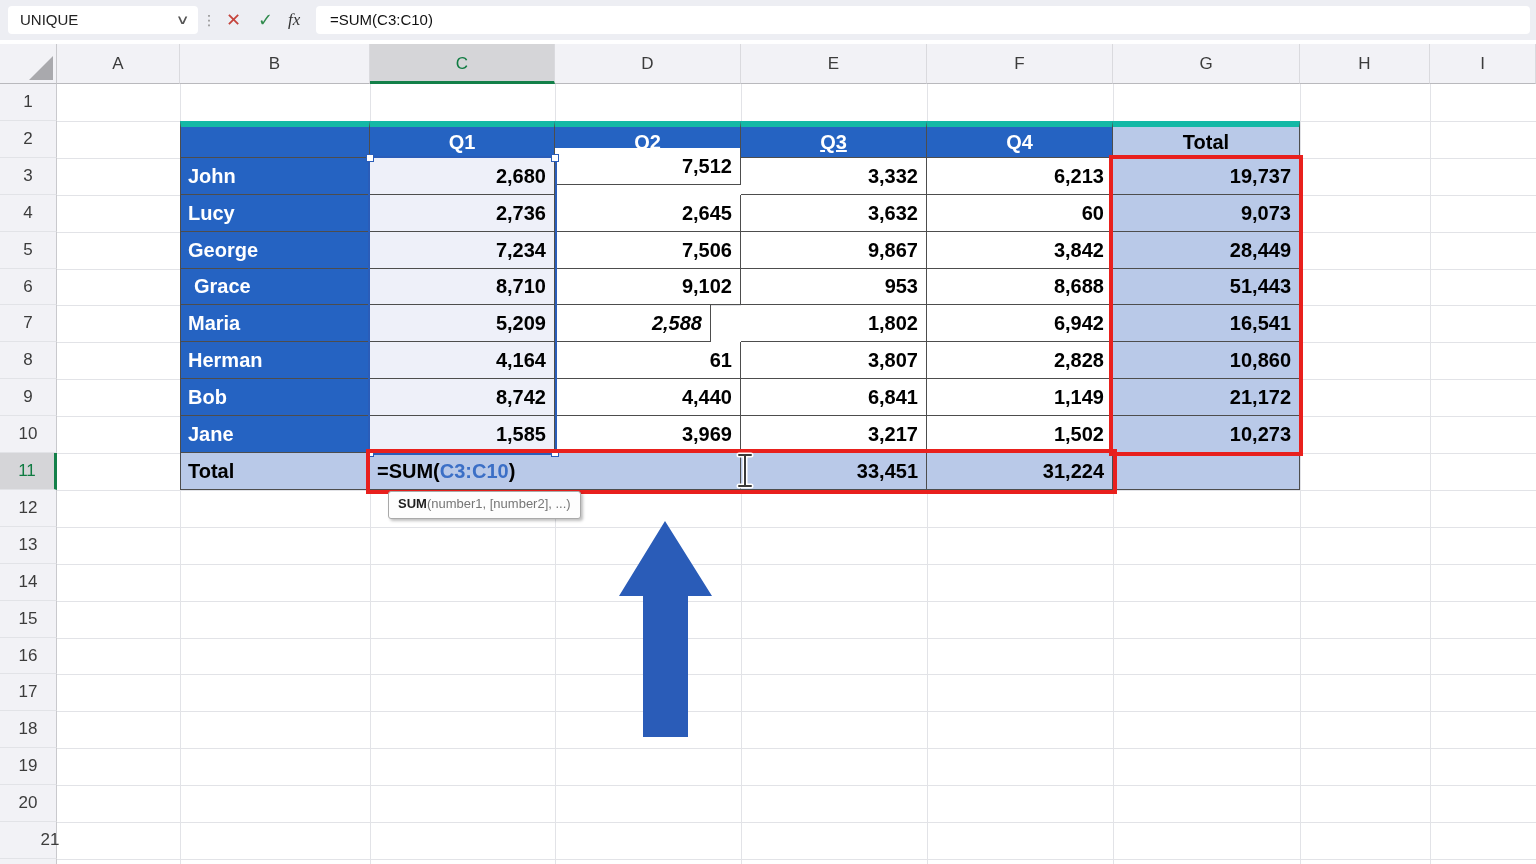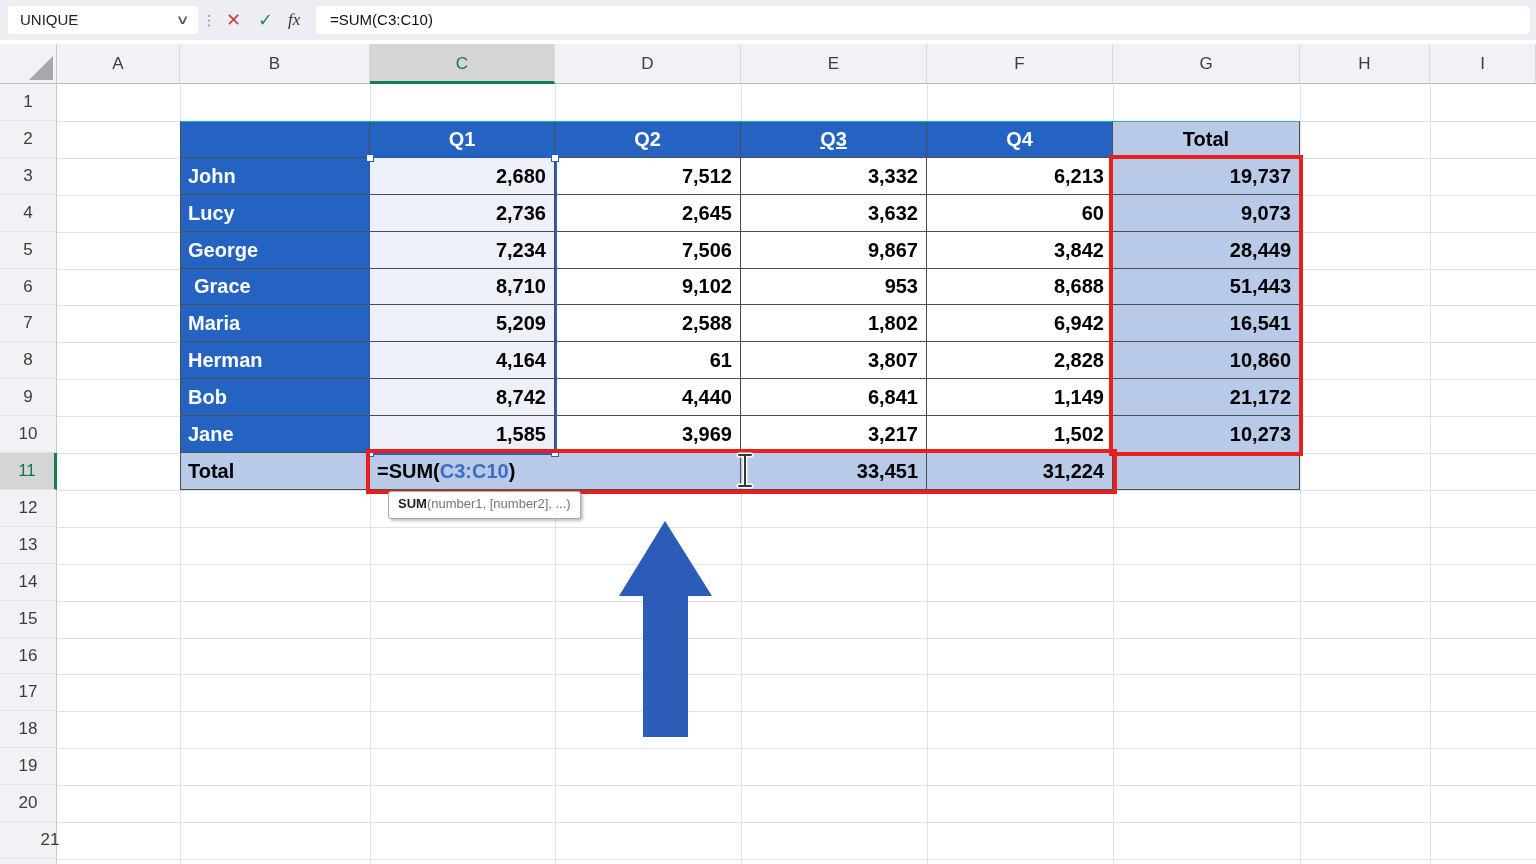--- a/index.html
+++ b/index.html
@@ -41,21 +41,21 @@
         border-bottom:1px solid #4d4d4d;font-size:20px;font-weight:700;display:flex;
         align-items:center;white-space:nowrap;}
   .c-blue{background:#2563c2;color:#fff;}
   .c-lblue{background:#b9c9e8;color:#000;}
   .c-lav{background:#eef0f9;color:#000;}
   .c-white{background:#fff;color:#000;}
   .num{justify-content:flex-end;padding-right:8px;}
   .nm{padding-left:7px;}
   .ctr{justify-content:center;}
   .bleft{border-left:1px solid #4d4d4d;}
-  .btop{border-top:1px solid #14b8a6;}
+  .btop{border-top:6px solid #14b8a6;}
   .nor{border-right:none;}
   
   .refbox{position:absolute;left:368px;top:156px;width:189px;height:299px;box-sizing:border-box;
           border:2px solid #2a5db9;z-index:5;}
   .refbox .hndl{position:absolute;width:6px;height:6px;background:#fff;border:1px solid #2a5db9;}
   .redbox{position:absolute;box-sizing:border-box;border:4px solid #e8201d;z-index:6;}
   .red-g{left:1109px;top:155px;width:194px;height:301px;}
   .red-t{left:366px;top:449px;width:751px;height:45px;}
   .fcell{position:absolute;left:377px;top:453px;height:37px;line-height:37px;font-size:20px;
          font-weight:700;color:#000;z-index:7;white-space:nowrap;}
@@ -181,21 +181,21 @@
     <div class="gl" style="left: 57px; top: 822px; width: 1479px; height: 1px;"></div>
     <div class="gl" style="left: 57px; top: 859px; width: 1479px; height: 1px;"></div>
     <div class="cell c-blue bleft btop" style="left: 180px; top: 121px; width: 190px; height: 37px;"></div>
     <div class="cell c-blue btop ctr" style="left: 370px; top: 121px; width: 185px; height: 37px;">Q1</div>
     <div class="cell c-blue btop ctr" style="left: 555px; top: 121px; width: 186px; height: 37px;">Q2</div>
     <div class="cell c-blue btop ctr" style="left: 741px; top: 121px; width: 186px; height: 37px; text-decoration: underline;">Q3</div>
     <div class="cell c-blue btop ctr" style="left: 927px; top: 121px; width: 186px; height: 37px;">Q4</div>
     <div class="cell c-lblue btop ctr" style="left: 1113px; top: 121px; width: 187px; height: 37px;">Total</div>
     <div class="cell c-blue bleft nm" style="left: 180px; top: 158px; width: 190px; height: 37px;">John</div>
     <div class="cell c-lav num" style="left: 370px; top: 158px; width: 185px; height: 37px;">2,680</div>
-    <div class="cell c-white num" style="left: 555px; top: 158px; width: 186px; height: 37px;">7,512</div>
+    <div class="cell c-white num" style="left: 555px; top: 148px; width: 186px; height: 37px;">7,512</div>
     <div class="cell c-white num" style="left: 741px; top: 158px; width: 186px; height: 37px;">3,332</div>
     <div class="cell c-white num" style="left: 927px; top: 158px; width: 186px; height: 37px;">6,213</div>
     <div class="cell c-lblue num" style="left: 1113px; top: 158px; width: 187px; height: 37px;">19,737</div>
     <div class="cell c-blue bleft nm" style="left: 180px; top: 195px; width: 190px; height: 37px;">Lucy</div>
     <div class="cell c-lav num" style="left: 370px; top: 195px; width: 185px; height: 37px;">2,736</div>
     <div class="cell c-white num" style="left: 555px; top: 195px; width: 186px; height: 37px;">2,645</div>
     <div class="cell c-white num" style="left: 741px; top: 195px; width: 186px; height: 37px;">3,632</div>
     <div class="cell c-white num" style="left: 927px; top: 195px; width: 186px; height: 37px;">60</div>
     <div class="cell c-lblue num" style="left: 1113px; top: 195px; width: 187px; height: 37px;">9,073</div>
     <div class="cell c-blue bleft nm" style="left: 180px; top: 232px; width: 190px; height: 37px;">George</div>
@@ -205,21 +205,21 @@
     <div class="cell c-white num" style="left: 927px; top: 232px; width: 186px; height: 37px;">3,842</div>
     <div class="cell c-lblue num" style="left: 1113px; top: 232px; width: 187px; height: 37px;">28,449</div>
     <div class="cell c-blue bleft nm" style="left: 180px; top: 269px; width: 190px; height: 36px; padding-left: 13px;">Grace</div>
     <div class="cell c-lav num" style="left: 370px; top: 269px; width: 185px; height: 36px;">8,710</div>
     <div class="cell c-white num" style="left: 555px; top: 269px; width: 186px; height: 36px;">9,102</div>
     <div class="cell c-white num" style="left: 741px; top: 269px; width: 186px; height: 36px;">953</div>
     <div class="cell c-white num" style="left: 927px; top: 269px; width: 186px; height: 36px;">8,688</div>
     <div class="cell c-lblue num" style="left: 1113px; top: 269px; width: 187px; height: 36px;">51,443</div>
     <div class="cell c-blue bleft nm" style="left: 180px; top: 305px; width: 190px; height: 37px;">Maria</div>
     <div class="cell c-lav num" style="left: 370px; top: 305px; width: 185px; height: 37px;">5,209</div>
-    <div class="cell c-white num" style="left: 555px; top: 305px; width: 186px; height: 37px;">2,588</div>
+    <div class="cell c-white num" style="left: 555px; top: 305px; width: 156px; height: 37px; font-style: italic;">2,588</div>
     <div class="cell c-white num" style="left: 741px; top: 305px; width: 186px; height: 37px;">1,802</div>
     <div class="cell c-white num" style="left: 927px; top: 305px; width: 186px; height: 37px;">6,942</div>
     <div class="cell c-lblue num" style="left: 1113px; top: 305px; width: 187px; height: 37px;">16,541</div>
     <div class="cell c-blue bleft nm" style="left: 180px; top: 342px; width: 190px; height: 37px;">Herman</div>
     <div class="cell c-lav num" style="left: 370px; top: 342px; width: 185px; height: 37px;">4,164</div>
     <div class="cell c-white num" style="left: 555px; top: 342px; width: 186px; height: 37px;">61</div>
     <div class="cell c-white num" style="left: 741px; top: 342px; width: 186px; height: 37px;">3,807</div>
     <div class="cell c-white num" style="left: 927px; top: 342px; width: 186px; height: 37px;">2,828</div>
     <div class="cell c-lblue num" style="left: 1113px; top: 342px; width: 187px; height: 37px;">10,860</div>
     <div class="cell c-blue bleft nm" style="left: 180px; top: 379px; width: 190px; height: 37px;">Bob</div>

